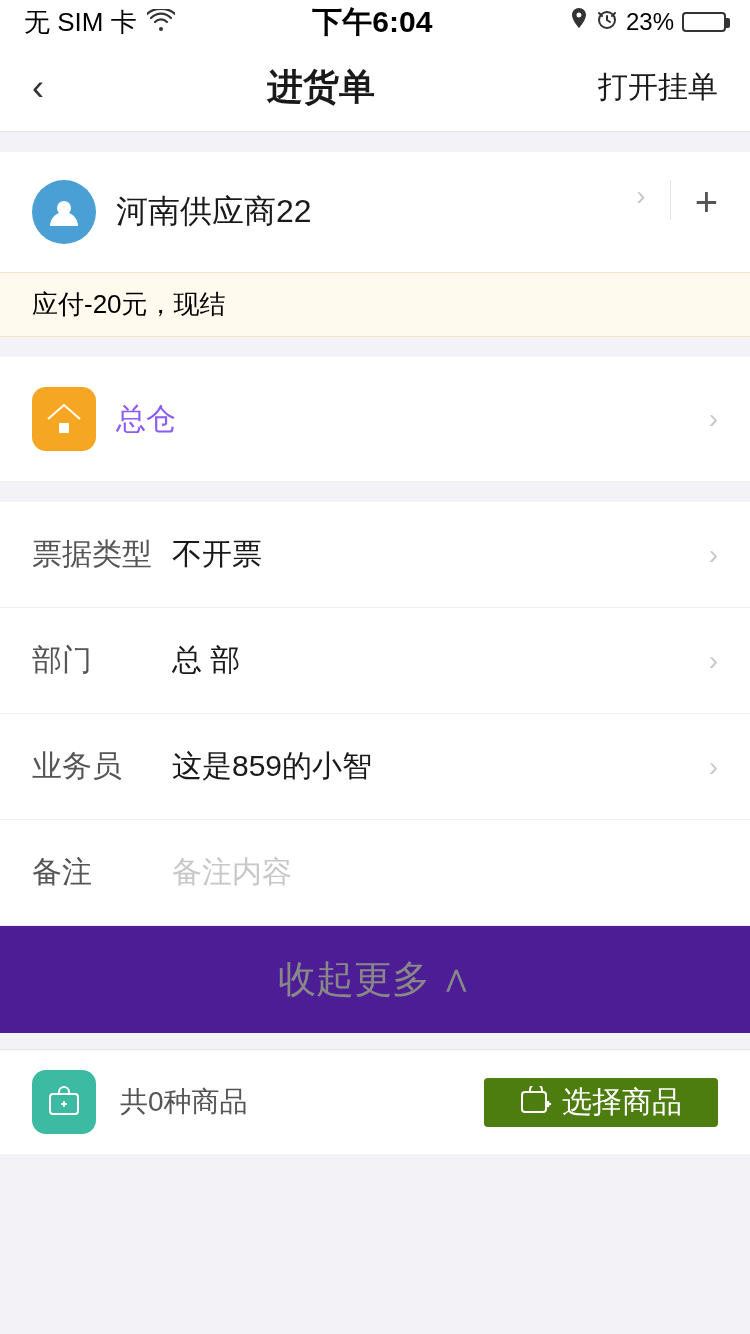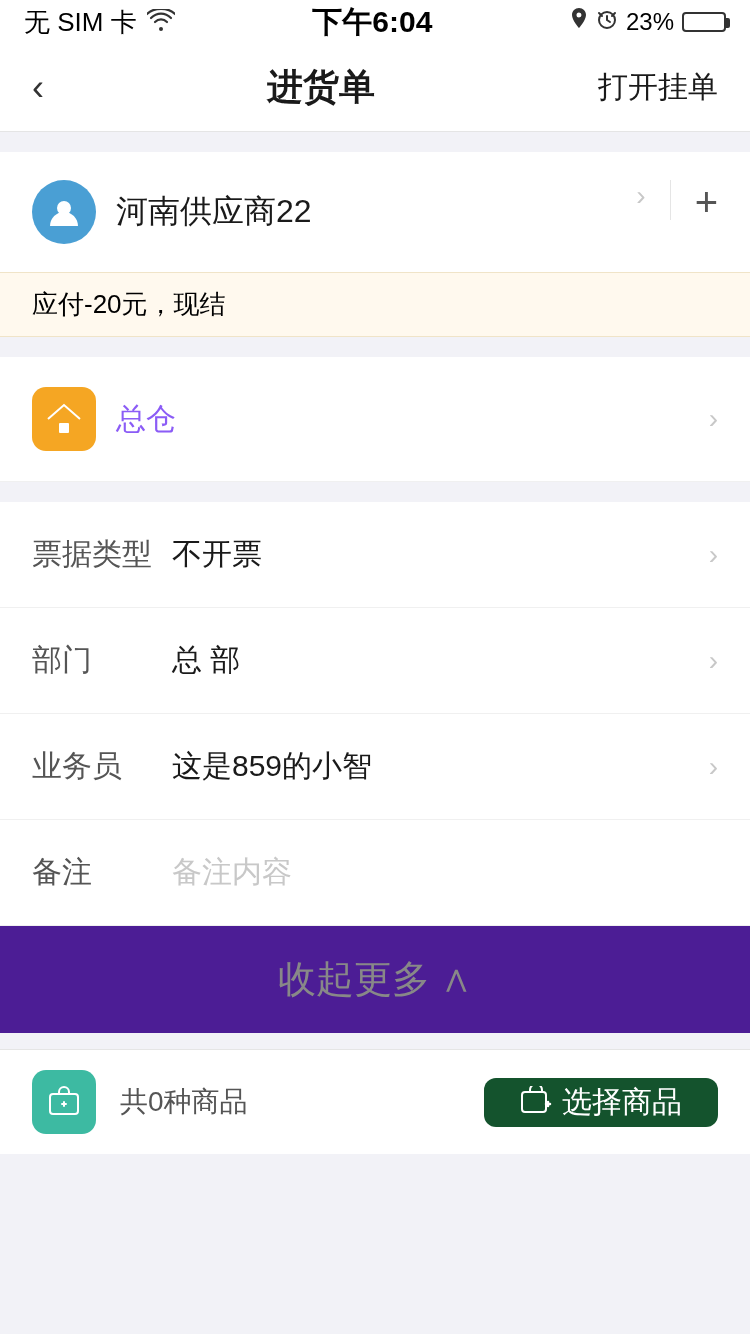--- a/index.html
+++ b/index.html
@@ -223,25 +223,25 @@
       background: #3dbaa2;
       display: flex; align-items: center; justify-content: center;
       flex-shrink: 0;
     }
     .product-count {
       font-size: 28px;
       color: #555;
       flex: 1;
     }
     .select-product-btn {
-      background: #14532d;
+      background: #4d7c0f;
       color: #fff;
       font-size: 30px;
       padding: 4px 36px;
-      border-radius: 12px;
+      border-radius: 4px;
       display: flex;
       align-items: center;
       gap: 10px;
       cursor: pointer;
       border: none;
       white-space: nowrap;
     }
     .select-product-btn svg { width: 32px; height: 32px; }
 
     .content-area {

